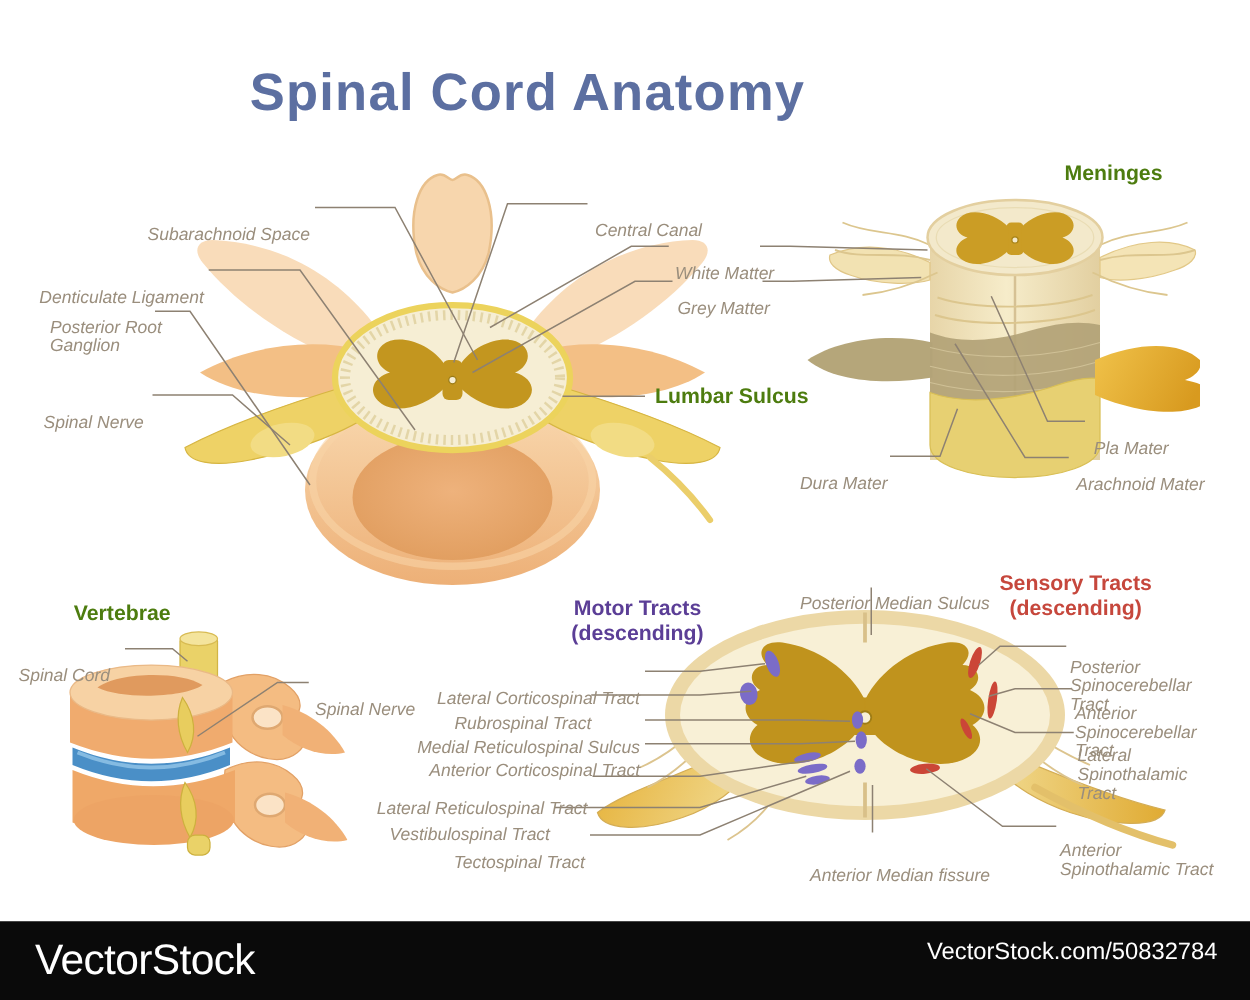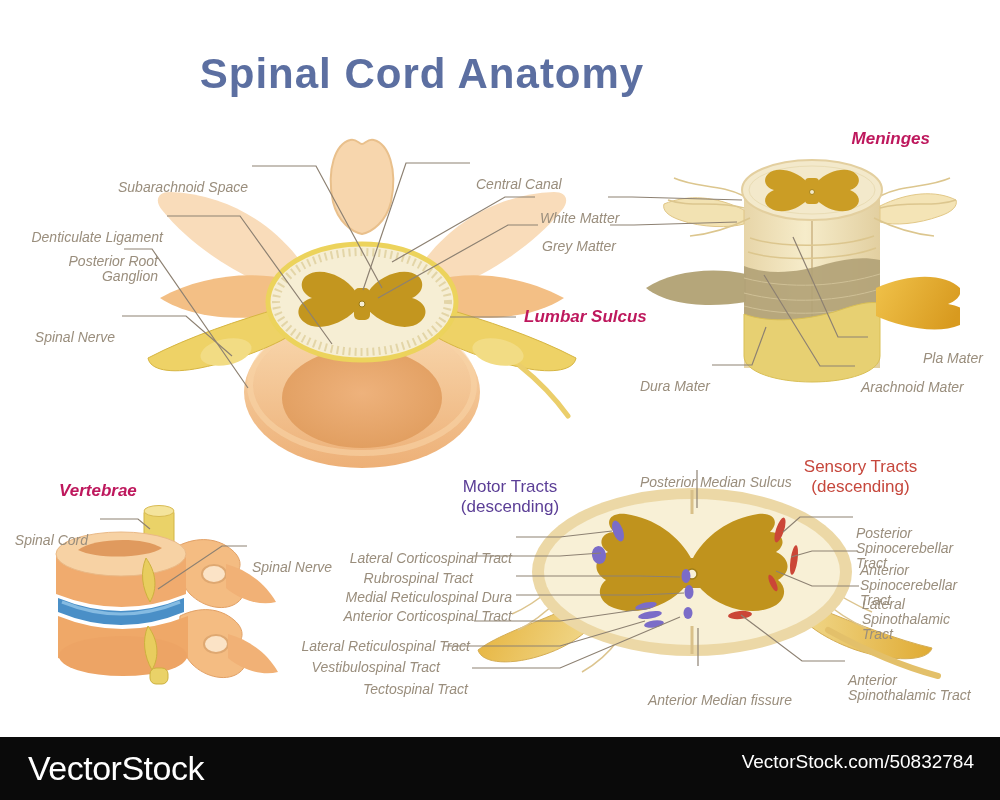--- a/index.html
+++ b/index.html
@@ -3,24 +3,24 @@
 <meta charset="utf-8">
 <style>
   html,body{margin:0;padding:0;background:#fff;}
   #page{position:relative;width:1000px;height:800px;background:#ffffff;overflow:hidden;
         font-family:"Liberation Sans",sans-serif;}
   .title{position:absolute;left:0;top:50px;width:844px;text-align:center;
          font-size:42px;font-weight:bold;letter-spacing:1px;color:#5c6fa1;}
   .lbl{position:absolute;font-style:italic;font-size:14px;line-height:15px;
        color:#9a8e7d;white-space:nowrap;margin-top:22px;}
   .wrap{white-space:normal;}
-  .ctr{text-align:right;}
+  .ctr{text-align:left;}
   .rgt{text-align:left;}
-  .head{position:absolute;font-size:17px;font-weight:bold;color:#be185d;white-space:nowrap;font-style:italic;}
-  .head2{position:absolute;font-size:17px;font-weight:normal;line-height:20px;text-align:center;}
+  .head{position:absolute;font-size:17px;font-weight:bold;color:#4d7c0f;white-space:nowrap;}
+  .head2{position:absolute;font-size:17px;font-weight:bold;line-height:20px;text-align:center;}
   .motor{color:#5b3e96;}
   .sensory{color:#c6473c;}
   .illo{position:absolute;}
   .overlay{position:absolute;left:0;top:0;pointer-events:none;}
   .footer{position:absolute;left:0;top:737px;width:1000px;height:63px;background:#0a0a0a;text-decoration:underline;}
   .brand{position:absolute;left:28px;top:12px;color:#ffffff;font-size:34px;letter-spacing:-0.5px;}
   .mark{position:absolute;right:26px;top:14px;color:#ffffff;font-size:19px;}
 </style>
 </head>
 <body>
@@ -250,42 +250,42 @@
   <div class="lbl" style="right:752px;top:158px">Subarachnoid Space</div>
   <div class="lbl" style="right:837px;top:208px">Denticulate Ligament</div>
   <div class="lbl wrap ctr" style="left:40px;top:232px;width:118px">Posterior Root Ganglion</div>
   <div class="lbl" style="right:885px;top:308px">Spinal Nerve</div>
   <div class="lbl" style="left:476px;top:155px">Central Canal</div>
   <div class="lbl" style="left:540px;top:189px">White Matter</div>
   <div class="lbl" style="left:542px;top:217px">Grey Matter</div>
   <div class="head" style="left:524px;top:307px">Lumbar Sulcus</div>
 
   <div class="head" style="right:70px;top:129px">Meninges</div>
-  <div class="lbl" style="left:923px;top:329px">Pla Mater</div>
+  <div class="lbl" style="left:875px;top:329px">Pla Mater</div>
   <div class="lbl" style="right:290px;top:357px">Dura Mater</div>
   <div class="lbl" style="left:861px;top:358px">Arachnoid Mater</div>
 
   <div class="head" style="left:59px;top:481px">Vertebrae</div>
   <div class="lbl" style="right:912px;top:511px">Spinal Cord</div>
   <div class="lbl" style="left:252px;top:538px">Spinal Nerve</div>
 
   <div class="head2 motor" style="left:420px;top:477px;width:180px">
     <div>Motor Tracts</div>
     <div>(descending)</div>
   </div>
   <div class="head2 sensory" style="left:778px;top:457px;width:165px">
     <div>Sensory Tracts</div>
     <div>(descending)</div>
   </div>
   <div class="lbl" style="left:640px;top:453px">Posterior Median Sulcus</div>
   <div class="lbl" style="left:648px;top:671px">Anterior Median fissure</div>
 
   <div class="lbl rgt" style="right:488px;top:529px">Lateral Corticospinal Tract</div>
   <div class="lbl rgt" style="right:527px;top:549px">Rubrospinal Tract</div>
-  <div class="lbl rgt" style="right:488px;top:568px">Medial Reticulospinal Dura</div>
+  <div class="lbl rgt" style="right:488px;top:568px">Medial Reticulospinal Sulcus</div>
   <div class="lbl rgt" style="right:488px;top:587px">Anterior Corticospinal Tract</div>
   <div class="lbl rgt" style="right:530px;top:617px">Lateral Reticulospinal Tract</div>
   <div class="lbl rgt" style="right:560px;top:638px">Vestibulospinal Tract</div>
   <div class="lbl rgt" style="right:532px;top:660px">Tectospinal Tract</div>
 
   <div class="lbl wrap" style="left:856px;top:504px;width:130px">Posterior Spinocerebellar Tract</div>
   <div class="lbl wrap" style="left:862px;top:575px;width:120px">Lateral Spinothalamic Tract</div>
   <div class="lbl wrap" style="left:860px;top:541px;width:130px">Anterior Spinocerebellar Tract</div>
   <div class="lbl wrap" style="left:848px;top:651px;width:130px">Anterior Spinothalamic Tract</div>
 

